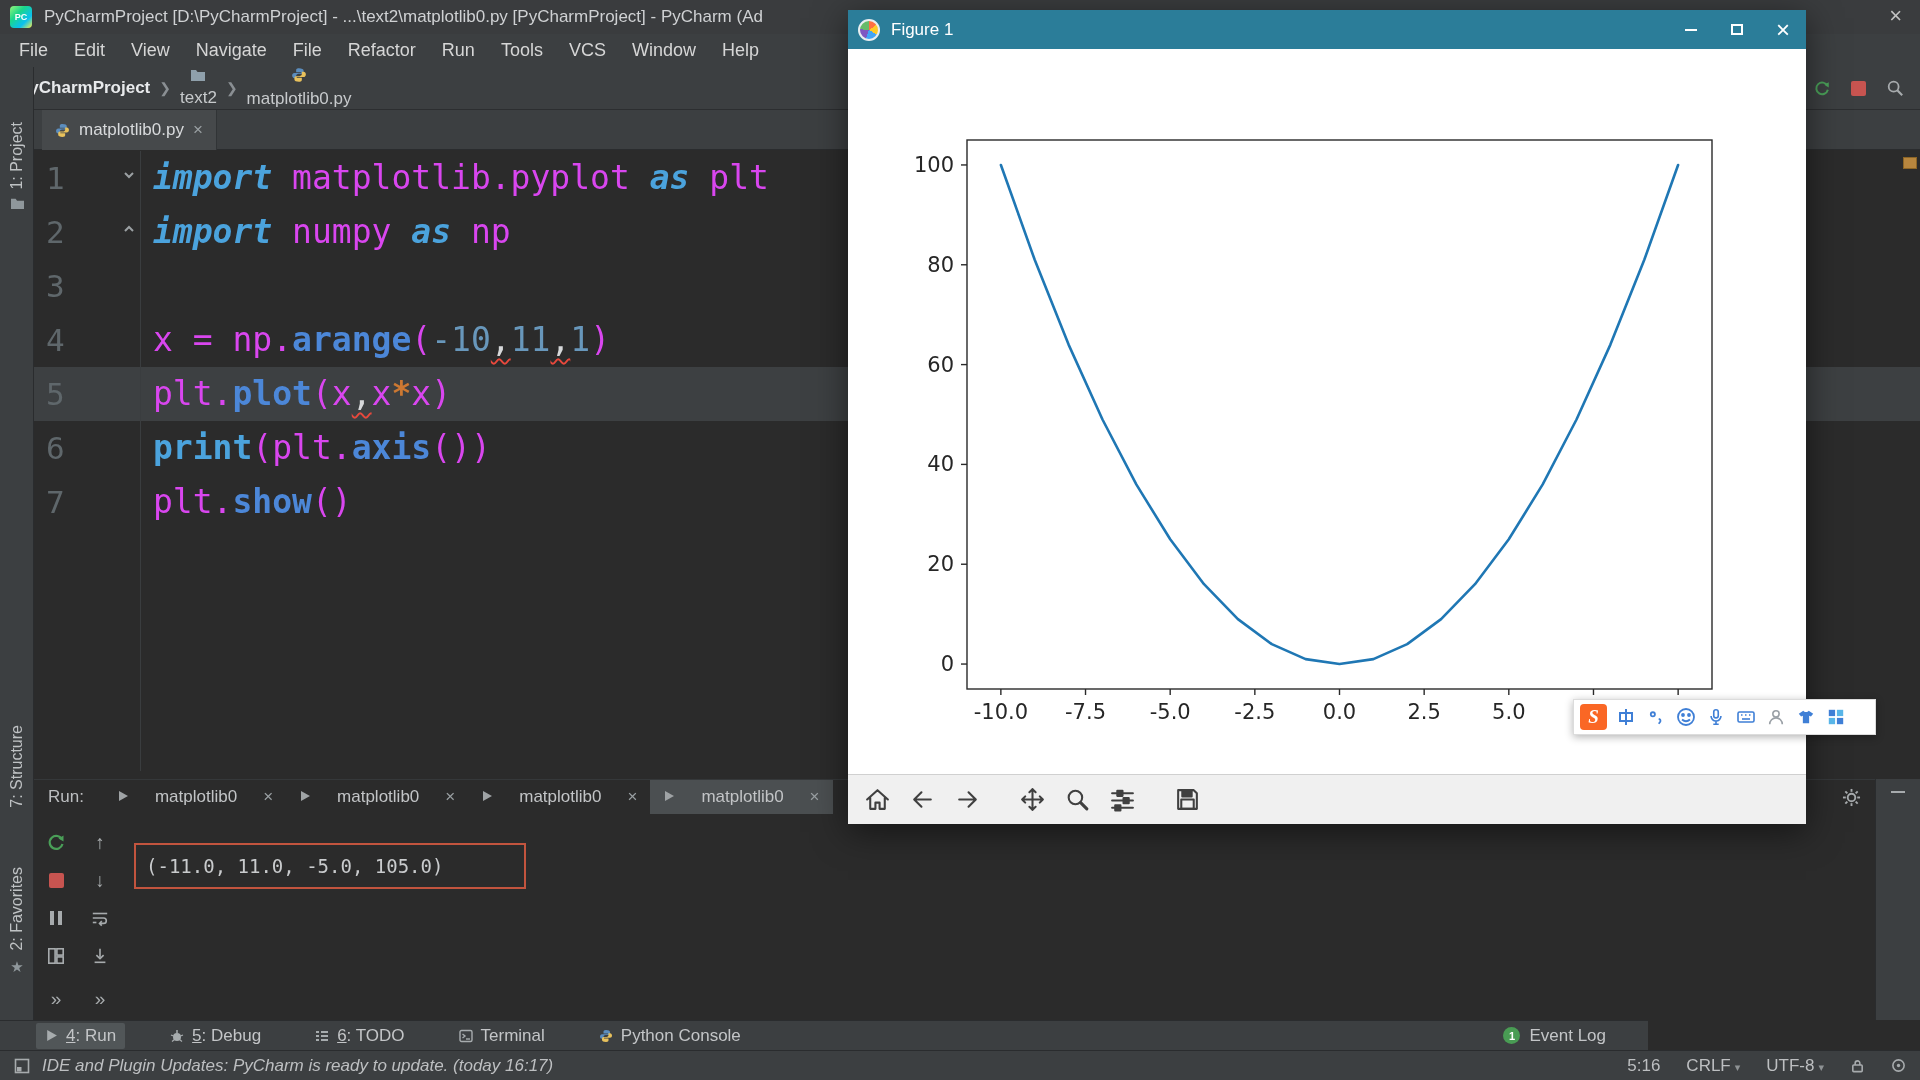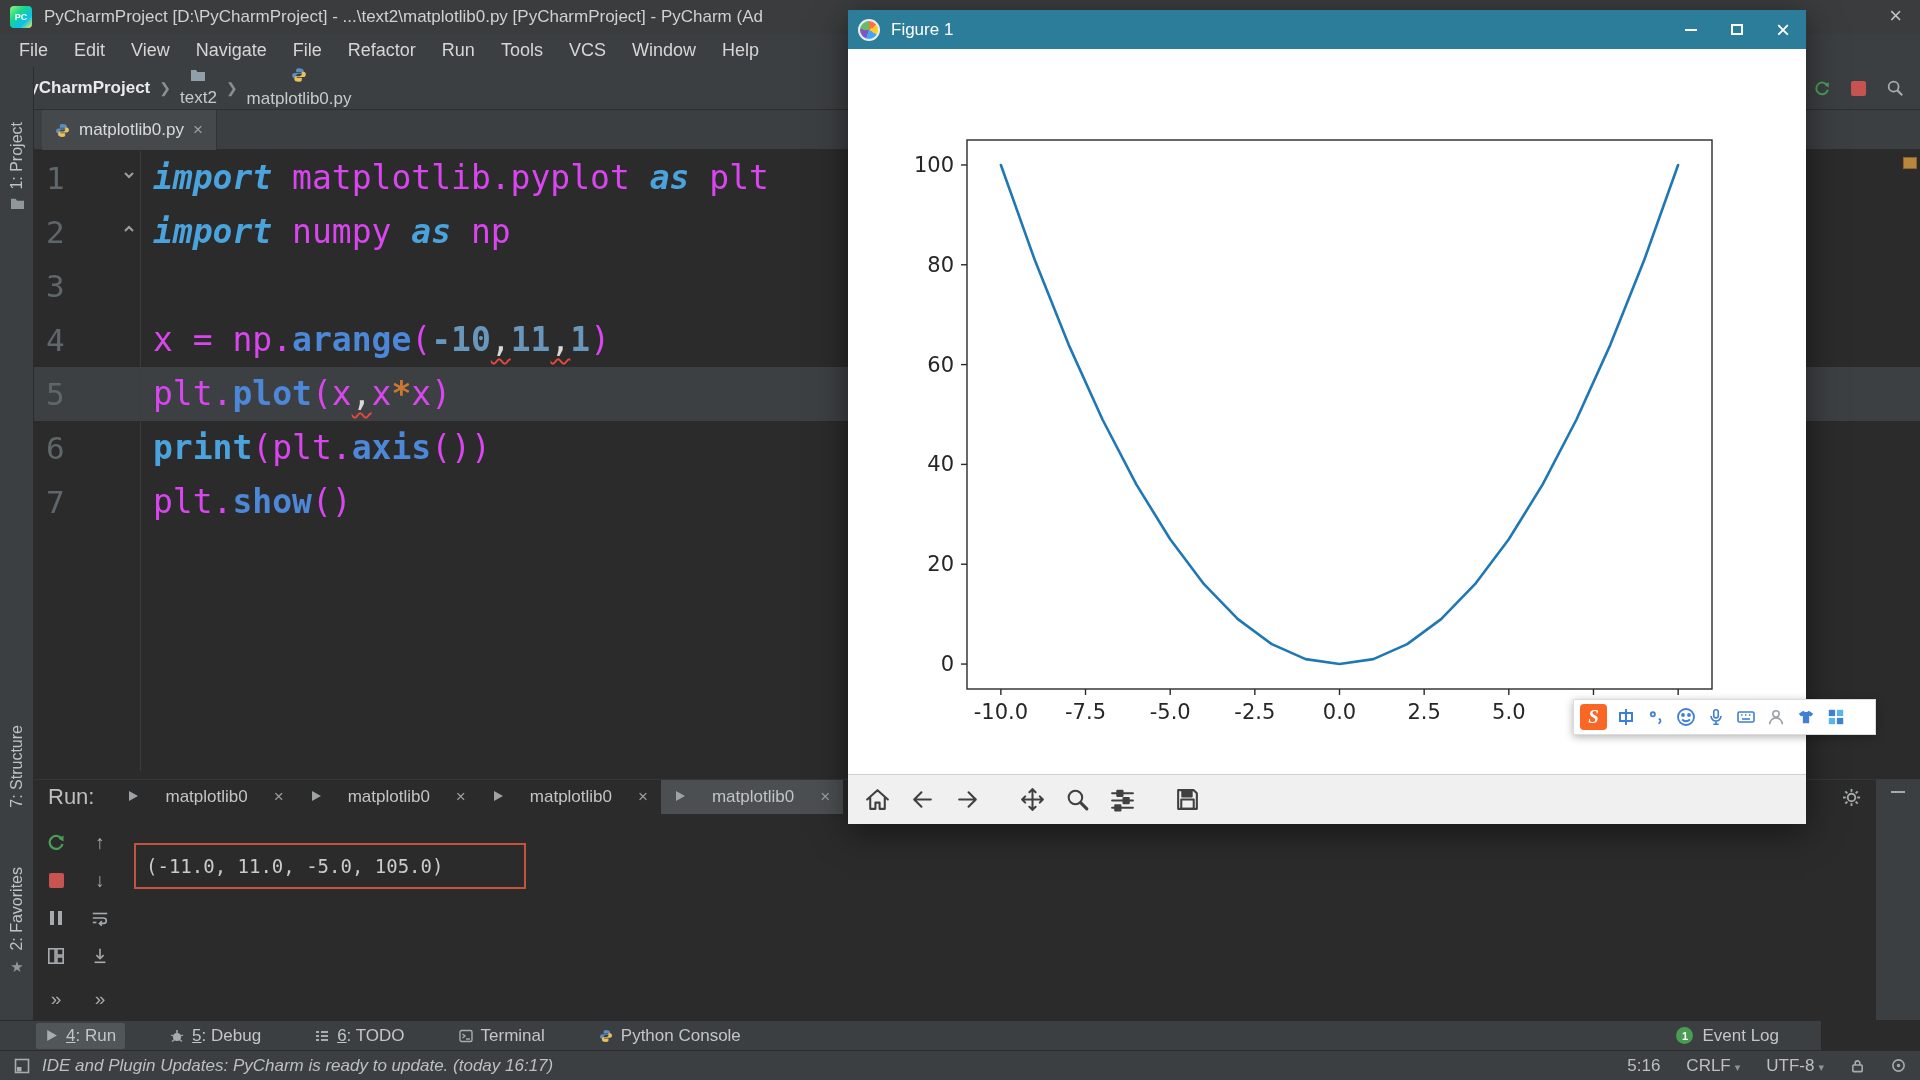--- a/index.html
+++ b/index.html
@@ -58,32 +58,32 @@
   .gutter-num { height:54px; line-height:54px; padding-left:12px;
                 font-family:"DejaVu Sans Mono", monospace; font-size:31px; color:#5f676b; }
   .fold-ic { position:absolute; left:88px; }
   #code-area { position:absolute; left:119px; top:1px; right:0; }
   .code-line { height:54px; line-height:54px; font-family:"DejaVu Sans Mono", monospace;
                font-size:33px; white-space:pre; color:#d6d8da; }
   .tok-pl  { color:#d946ef; }
   .tok-kw  { color:#4ba3dd; font-style:italic; font-weight:600; }
   .tok-kwi { color:#4ba3dd; font-weight:600; }
   .tok-fn  { color:#4c87d8; font-weight:700; }
-  .tok-num { color:#6897bb;font-weight:bold; }
+  .tok-num { color:#6897bb; }
   .tok-op  { color:#cc7832; font-weight:700; }
   .tok-sq  { color:#d6d8da; text-decoration-line:underline; text-decoration-style:wavy;
              text-decoration-color:#e8483c; text-decoration-thickness:2px; text-underline-offset:7px; }
   #scroll-marker { position:absolute; left:1869px; top:7px; width:14px; height:12px;
                    background:#b8863e; border:1px solid #8c6526; }
 
   
   #run-panel { left:34px; top:779px; width:1841px; height:241px; background:#2b2b2b;
                border-top:1px solid #35383a; }
   #run-header { height:34px; display:flex; align-items:center; padding-left:14px; }
-  #run-label { color:#bcbec0; font-size:22px; margin-right:20px; }
+  #run-label { color:#bcbec0; font-size:17px; margin-right:20px; }
   .run-tab { display:inline-flex; align-items:center; gap:26px; height:34px; padding:0 13px;
              font-size:17px; color:#c2c4c6; }
   .run-tab.selected { background:#4b4f51; }
   #run-gear { position:absolute; right:14px; top:8px; }
   .con-ic { position:absolute; display:flex; align-items:center; justify-content:center;
             width:24px; height:24px; color:#a7abad; }
   .glyph-ic { font-size:19px; color:#a7abad; line-height:1; }
   .stop-sq { width:15px; height:15px; background:#c75450; border-radius:2px; }
   .pause-bars { display:flex; gap:4px; }
   .pause-bars i { display:block; width:4px; height:14px; background:#a7abad; }
@@ -91,21 +91,21 @@
                  font-size:19px; color:#2f9ca1; white-space:pre; }
   #console-out { position:absolute; left:112px; top:75px; font-family:"DejaVu Sans Mono",monospace;
                  font-size:19px; color:#c9cbcd; white-space:pre; }
   #console-box { position:absolute; left:100px; top:63px; width:392px; height:46px;
                  border:2px solid #c2543e; }
   #run-right-strip { left:1875px; top:779px; width:45px; height:241px; background:#3c3f41;
                      border-left:1px solid #2a2c2e; display:flex; justify-content:center; }
   .min-dash { margin-top:12px; width:14px; height:2px; background:#a7abad; }
 
   
-  #bottom-bar { left:0; top:1020px; width:1821px; height:30px; background:#3c3f41;
+  #bottom-bar { left:0; top:1020px; width:1648px; height:30px; background:#3c3f41;
                 border-top:1px solid #2a2c2e; display:flex; align-items:center;
                 padding-left:36px; gap:36px; font-size:17px; color:#c3c5c7; }
   .tool-btn { display:flex; align-items:center; gap:8px; height:26px; padding:0 9px; }
   .tool-btn.selected { background:#515658; border-radius:2px; }
   .tb-num { text-decoration:underline; }
   #event-log { margin-left:auto; margin-right:42px; display:flex; align-items:center; gap:9px; }
   .badge { width:17px; height:17px; border-radius:50%; background:#499c54; color:#fff;
            font-size:11px; font-weight:bold; display:flex; align-items:center; justify-content:center; }
 
   

